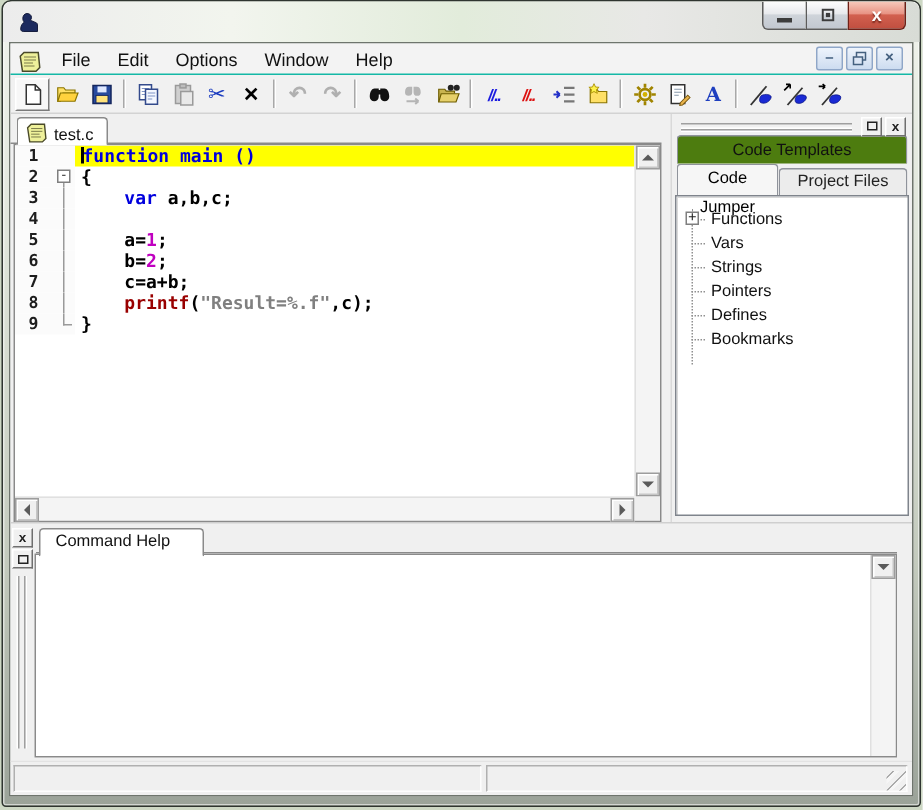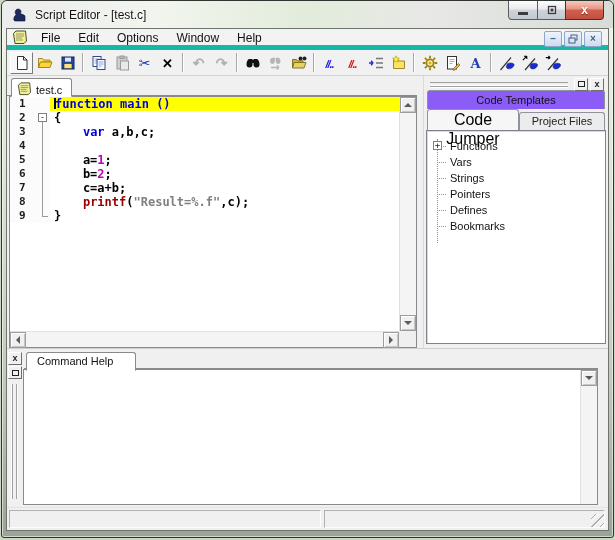--- a/index.html
+++ b/index.html
@@ -46,21 +46,21 @@
   .glyph-close { color:#fff; font-weight:bold; font-size:12px; text-shadow:0 1px 1px #7c2a1e; }
 
   
   .client {
     position:absolute; top:27px; left:4px; right:4px; bottom:6px;
     background:#f0f0f0; border:1px solid #6e756d;
     display:flex; flex-direction:column;
   }
 
   
-  .menubar { height:21px; display:flex; align-items:center; background:#f3f3f3; border-bottom:5px solid #14b8a6; position:relative; }
+  .menubar { height:21px; display:flex; align-items:flex-end; background:#f3f3f3; border-bottom:1px solid #14b8a6; position:relative; }
   .app-icon { width:16px; height:16px; margin:0 4px 0 5px; }
   .menu-item { font-size:12px; color:#111; padding:2px 9px 3px 9px; cursor:default; }
   .mdi-buttons { position:absolute; right:6px; top:2px; display:flex; gap:2px; }
   .mdi-btn {
     width:18px; height:16px; display:flex; align-items:center; justify-content:center;
     background:linear-gradient(180deg,#eef4fc,#cddcf0); border:1px solid #8ea6c8; border-radius:2px;
     color:#44607f; font-size:10px; font-weight:bold; line-height:1;
   }
 
   
@@ -126,25 +126,25 @@
   .splitter { width:4px; background:#f0f0f0; cursor:col-resize; }
 
   
   .right-panel { flex:1; position:relative; padding:0 2px; border-left:1px solid #d9d9d9; }
   .dock-header { height:14px; display:flex; align-items:center; padding:2px 2px 0 4px; gap:2px; }
   .dock-grip { flex:1; height:5px; border-top:1px solid #9f9f9f; border-bottom:1px solid #9f9f9f; box-shadow:0 1px 0 #fff, 0 -1px 0 #fff inset; margin-right:4px; }
   .dock-btn { width:14px; height:13px; background:#f0f0f0; border:1px solid; border-color:#fff #6f6f6f #6f6f6f #fff;
               display:flex; align-items:center; justify-content:center; font-size:9px; font-weight:bold; color:#222; line-height:1; }
   .dock-btn .sq { width:7px; height:6px; border:1.5px solid #222; }
   .rp-row1 { height:19px; padding:0 1px; }
-  .rtab-wide { height:19px; background:#8b5cf6; border:1px solid #8f939b; border-bottom:none; border-radius:3px 3px 0 0;
+  .rtab-wide { height:19px; background:#4d7c0f; border:1px solid #8f939b; border-bottom:none; border-radius:3px 3px 0 0;
                text-align:center; font-size:11px; line-height:18px; color:#111; }
   .rp-row2 { height:21px; display:flex; padding:0 1px; position:relative; }
-  .rtab-active { width:92px; height:21px; background:#f6f6f6; border:1px solid #8f939b; border-bottom:none;
-                 border-radius:3px 3px 0 0; text-align:center; font-size:16px; line-height:19px; position:relative; z-index:2; }
+  .rtab-active { width:68px; height:21px; background:#f6f6f6; border:1px solid #8f939b; border-bottom:none;
+                 border-radius:3px 3px 0 0; text-align:center; font-size:11px; line-height:19px; position:relative; z-index:2; }
   .rtab-inactive { width:86px; height:18px; margin-top:3px; background:#ececec; border:1px solid #8f939b; border-bottom:none;
                    border-radius:3px 3px 0 0; text-align:center; font-size:11px; line-height:16px; color:#222; }
   .tree-box { position:absolute; left:2px; right:2px; top:54px; bottom:4px; background:#fff;
               border:1px solid #7f848c; box-shadow: inset 1px 1px 0 #d9d9d9; overflow:hidden; }
   .tree { position:relative; padding:7px 0 0 0; list-style:none; }
   .tree-vline { position:absolute; left:10px; top:8px; width:0; border-left:1px dotted #909090; }
   .tree li { position:relative; height:16px; line-height:16px; font-size:11px; color:#111; padding-left:23px; }
   .tree li::before { content:""; position:absolute; left:10px; top:8px; width:9px; border-top:1px dotted #909090; }
   .expand-box { position:absolute; left:6px; top:3px; width:9px; height:9px; background:#fff; border:1px solid #7f7f7f;
                 font-size:9px; line-height:7px; text-align:center; color:#222; font-family:"DejaVu Sans Mono",monospace; }
@@ -177,21 +177,20 @@
 
 <div class="screen">
   <div class="window">
 
     <div class="titlebar">
       <span class="title-icon">
         <svg viewBox="0 0 16 16" width="16" height="16">
             <path d="M6 2c1.8 0 3 1.2 3 2.6 0 .8-.3 1.4-.8 1.9l3.8 1.6c.7.3 1 .8 1 1.5V14H3.5c-1 0-1.7-.6-1.7-1.6 0-2.2 1-3.8 2.4-4.6C3.6 7.2 3.2 6.4 3.2 5.4 3.2 3.5 4.4 2 6 2z" fill="#1c2a5e" stroke="#0b1233" stroke-width=".6"></path>
           </svg>
       </span>
-      <span class="title-text">Script Editor - [test.c]</span>
       <span class="win-buttons">
         <span class="wbtn min">
             <span class="glyph-min"></span>
           </span>
         <span class="wbtn max">
           <svg width="10" height="10" viewBox="0 0 10 10">
               <rect x="1.5" y="1.5" width="7" height="7" fill="none" stroke="#3c3c3c" stroke-width="1.3"></rect>
               <rect x="3.6" y="3.6" width="2.8" height="2.8" fill="#3c3c3c"></rect>
             </svg>
         </span>

